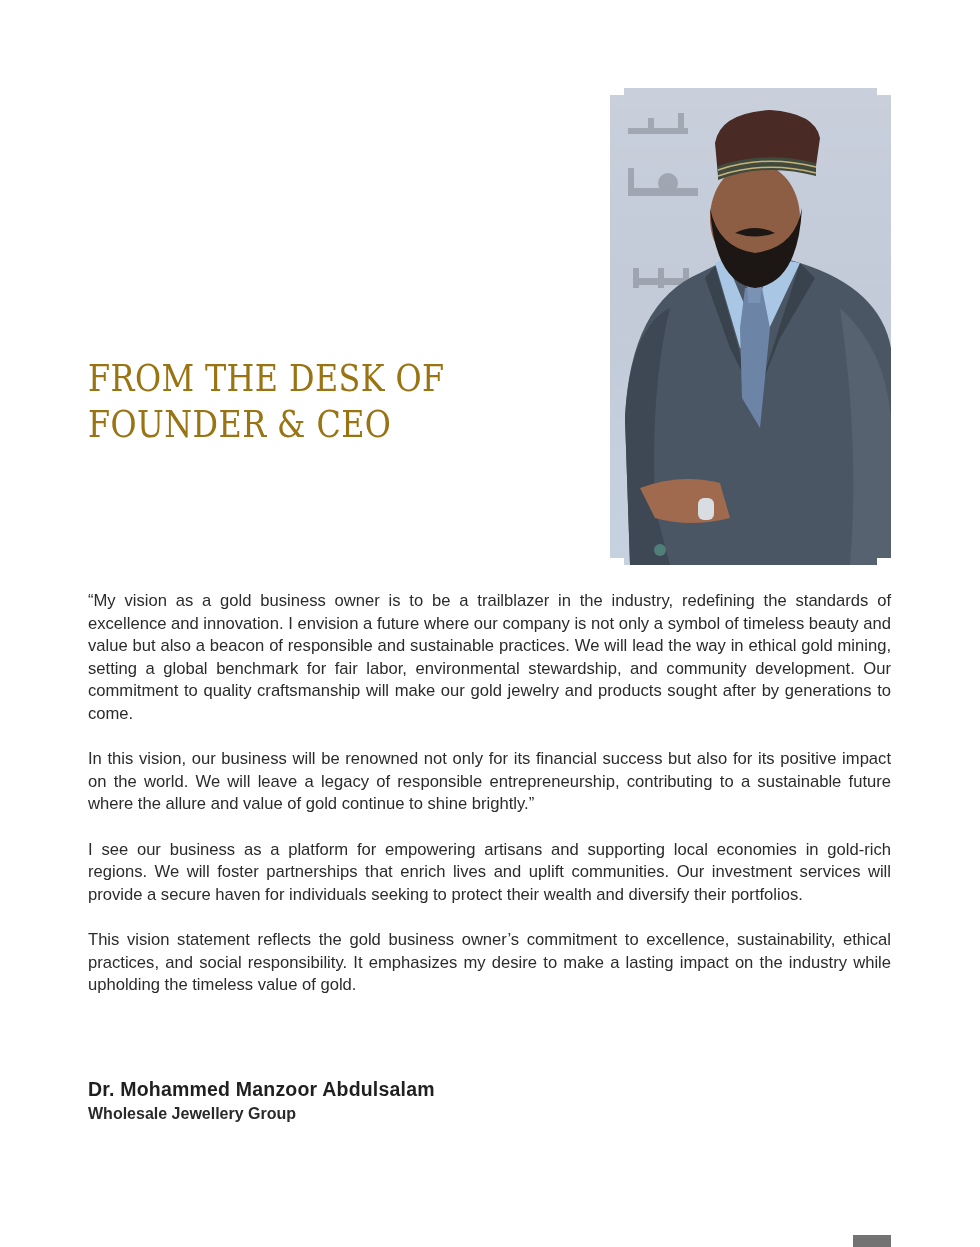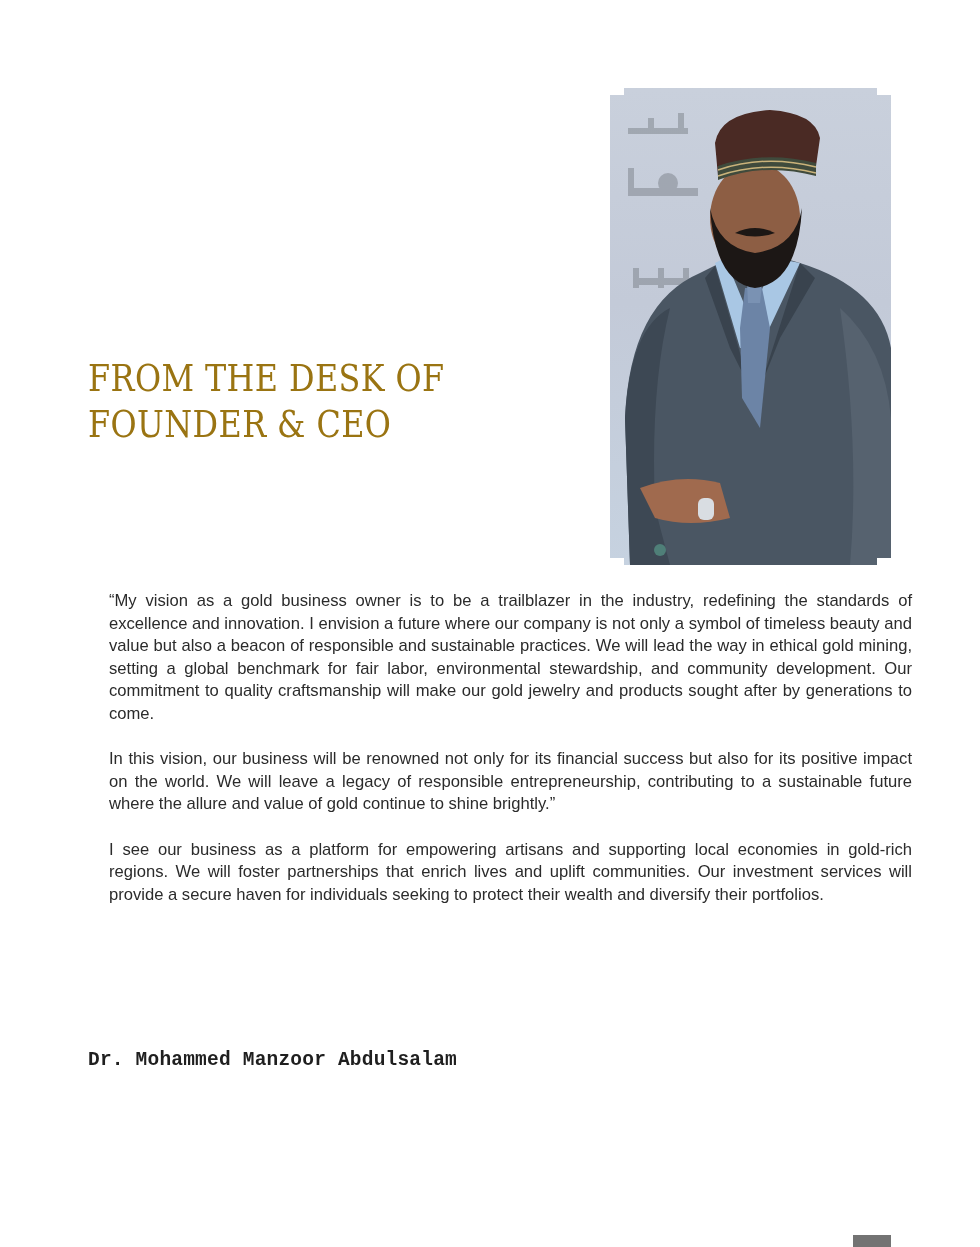--- a/index.html
+++ b/index.html
@@ -28,25 +28,24 @@
     opacity: 0.35;
   }
   .photo .figure { position: absolute; left: 0; top: 0; width: 281px; height: 477px; }
   .corner-dot { position: absolute; width: 7px; height: 7px; background: #a9b3c6; }
 
   .body-text {
     position: absolute; left: 88px; top: 590px; width: 803px;
     font-family: "Liberation Sans", sans-serif;
     font-size: 16.6px; line-height: 22.6px; color: #2b2b2b;
     text-align: justify;
-    margin-left: 21px;
   }
   .body-text p { margin: 0 0 22.6px 0; }
 
-  .signature { position: absolute; left: 88px; top: 1047px; font-family: Liberation Mono, monospace; color: #1f1f1f; }
+  .signature { position: absolute; left: 88px; top: 1076px; font-family: Liberation Sans, sans-serif; color: #1f1f1f; }
   .sig-name { font-size: 19.5px; font-weight: bold; line-height: 26px; letter-spacing: 0.2px; }
   .sig-line { font-size: 16px; font-weight: bold; line-height: 23px; color: #2a2a2a; }
 
   .page-num {
     position: absolute; left: 853px; top: 1203px; width: 38px; height: 43px;
     background: #737373; color: #f6ecd0;
     font-family: "DejaVu Serif", serif; font-size: 14px;
     display: flex; align-items: center; justify-content: center; margin-top: 32px;
   }
 </style>
@@ -105,21 +104,23 @@
       <rect x="88" y="410" width="16" height="22" rx="6" fill="#d9dde2"></rect>
       <circle cx="50" cy="462" r="6" fill="#4f7f78"></circle>
     </svg>
   </div>
 </div>
 
 <div class="body-text">
   <p>“My vision as a gold business owner is to be a trailblazer in the industry, redefining the standards of excellence and innovation. I envision a future where our company is not only a symbol of timeless beauty and value but also a beacon of responsible and sustainable practices. We will lead the way in ethical gold mining, setting a global benchmark for fair labor, environmental stewardship, and community development. Our commitment to quality craftsmanship will make our gold jewelry and products sought after by generations to come.</p>
   <p>In this vision, our business will be renowned not only for its financial success but also for its positive impact on the world. We will leave a legacy of responsible entrepreneurship, contributing to a sustainable future where the allure and value of gold continue to shine brightly.”</p>
   <p>I see our business as a platform for empowering artisans and supporting local economies in gold-rich regions. We will foster partnerships that enrich lives and uplift communities. Our investment services will provide a secure haven for individuals seeking to protect their wealth and diversify their portfolios.</p>
+  <p>This vision statement reflects the gold business owner’s commitment to excellence, sustainability, ethical practices, and social responsibility. It emphasizes my desire to make a lasting impact on the industry while upholding the timeless value of gold.</p>
 </div>
 
 <div class="signature">
   <div class="sig-name">Dr. Mohammed Manzoor Abdulsalam</div>
+  <div class="sig-line">Wholesale Jewellery Group</div>
 </div>
 
 <div class="page-num">
   <span>21</span>
 </div>
 
 </body></html>

